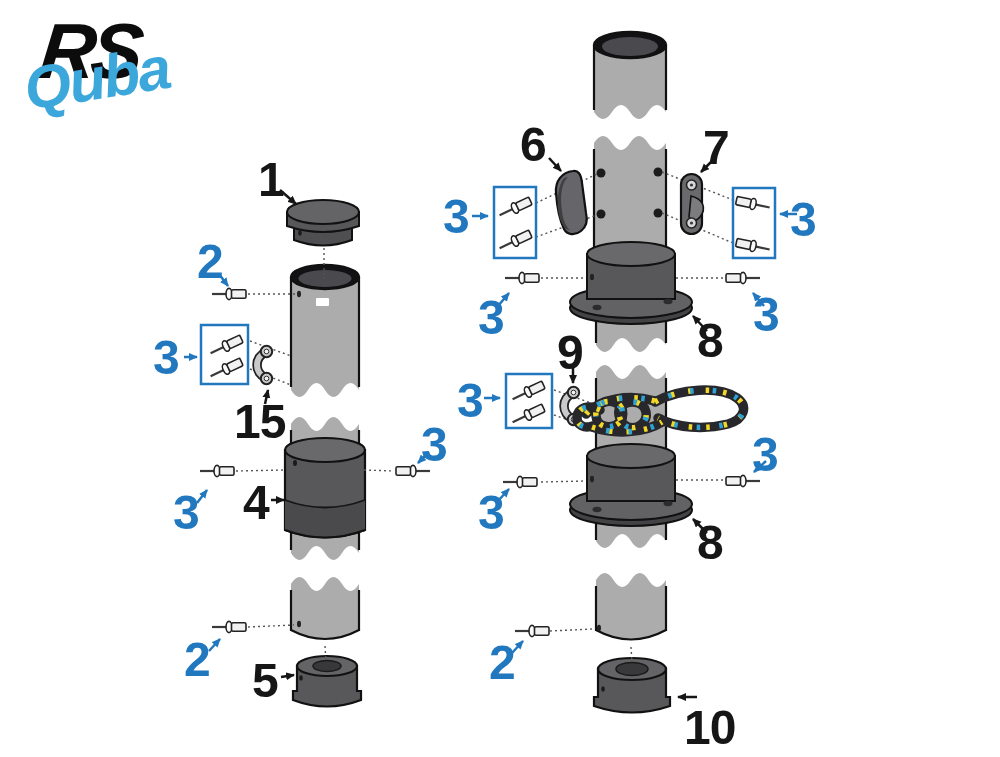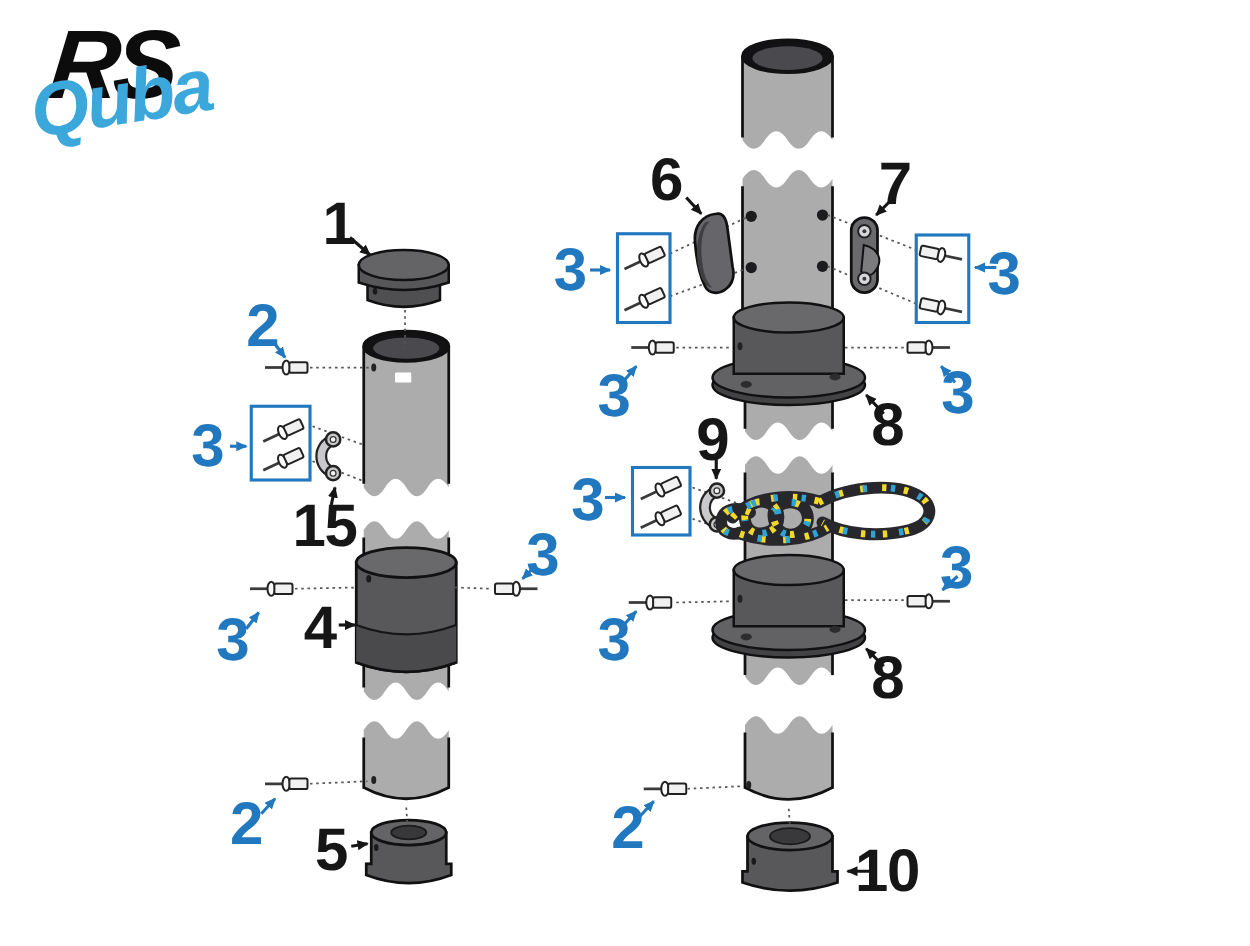--- a/index.html
+++ b/index.html
@@ -328,15 +328,15 @@
 <div class="callout blue" style="left:790px;top:196px">3</div>
 <div class="callout blue" style="left:478px;top:294px">3</div>
 <div class="callout blue" style="left:753px;top:291px">3</div>
 <div class="callout" style="left:697px;top:317px">8</div>
 <div class="callout" style="left:557px;top:329px">9</div>
 <div class="callout blue" style="left:457px;top:377px">3</div>
 <div class="callout blue" style="left:752px;top:431px">3</div>
 <div class="callout blue" style="left:478px;top:489px">3</div>
 <div class="callout" style="left:697px;top:519px">8</div>
 <div class="callout blue" style="left:489px;top:639px">2</div>
-<div class="callout" style="left:684px;top:674px">10</div>
+<div class="callout" style="left:684px;top:704px">10</div>
 
 </div>
 
 </body></html>

